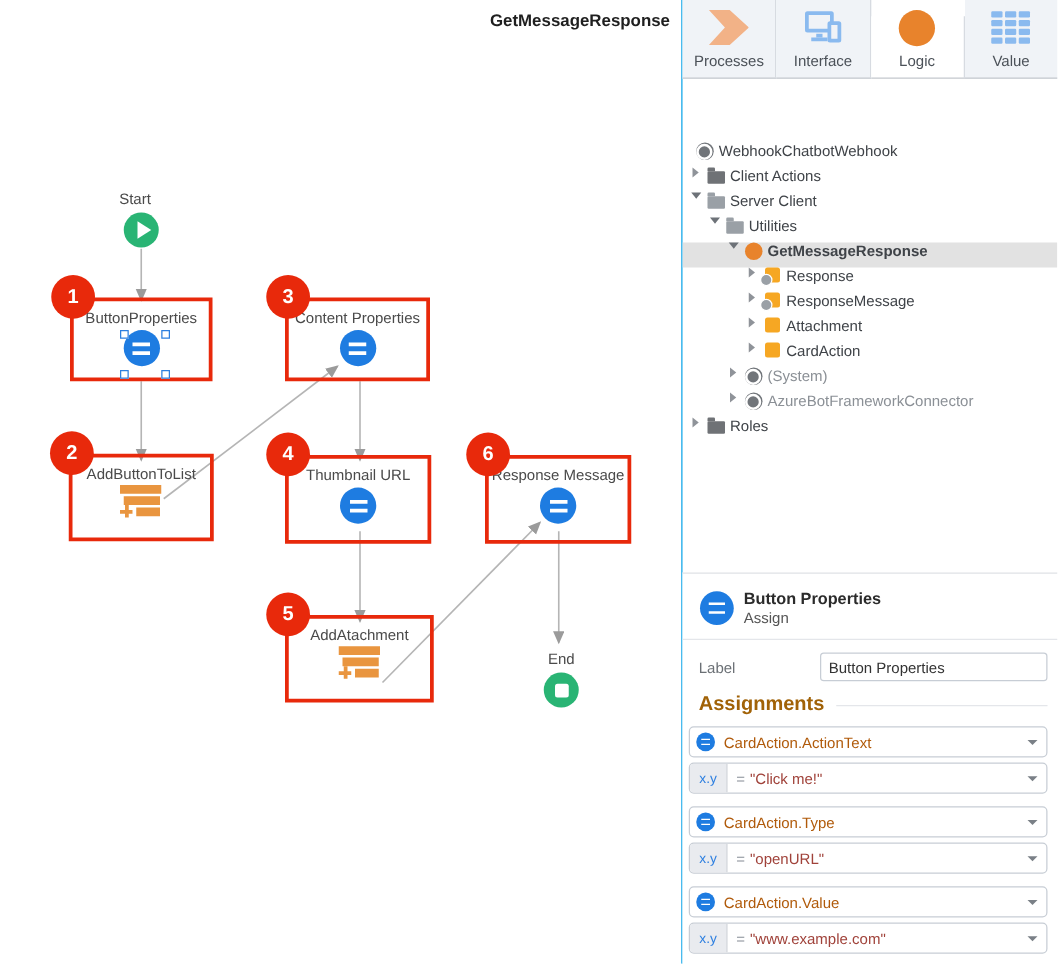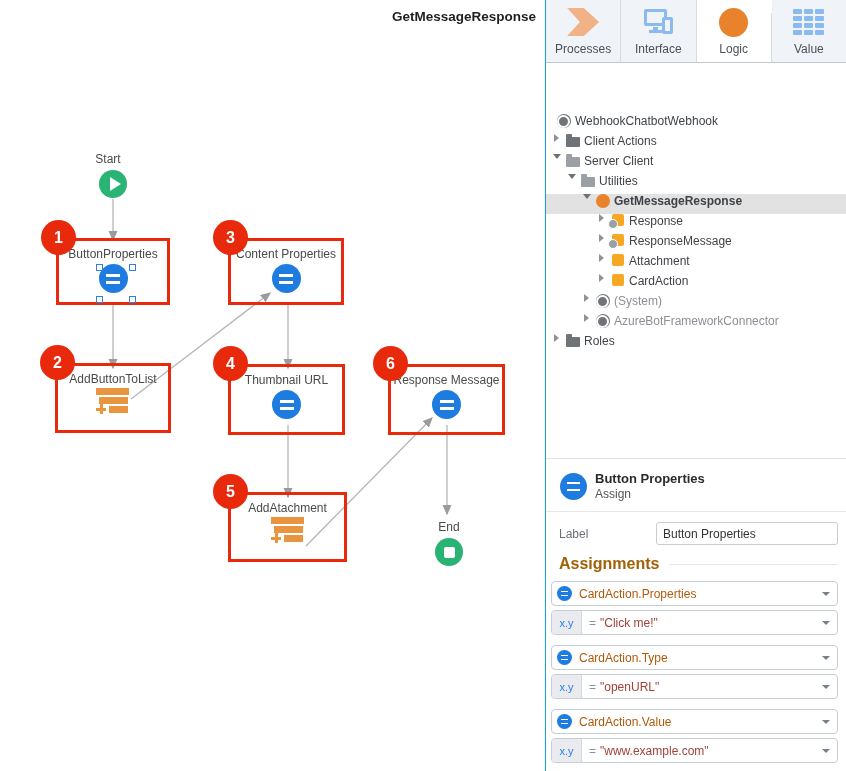--- a/index.html
+++ b/index.html
@@ -346,21 +346,21 @@
         <span class="line"></span>
       </div>
 
       <div class="rows">
 
         <div class="pair">
           <div class="arow">
             <span class="mini">
                 <span class="eqb"></span>
               </span>
-            <span class="vtext">CardAction.Properties</span>
+            <span class="vtext">CardAction.ActionText</span>
             <span class="dd"></span>
           </div>
           <div class="arow">
             <span class="prefix">x.y</span>
             <span class="eqs">=</span>
             <span class="xtext">"Click me!"</span>
             <span class="dd"></span>
           </div>
         </div>
 

